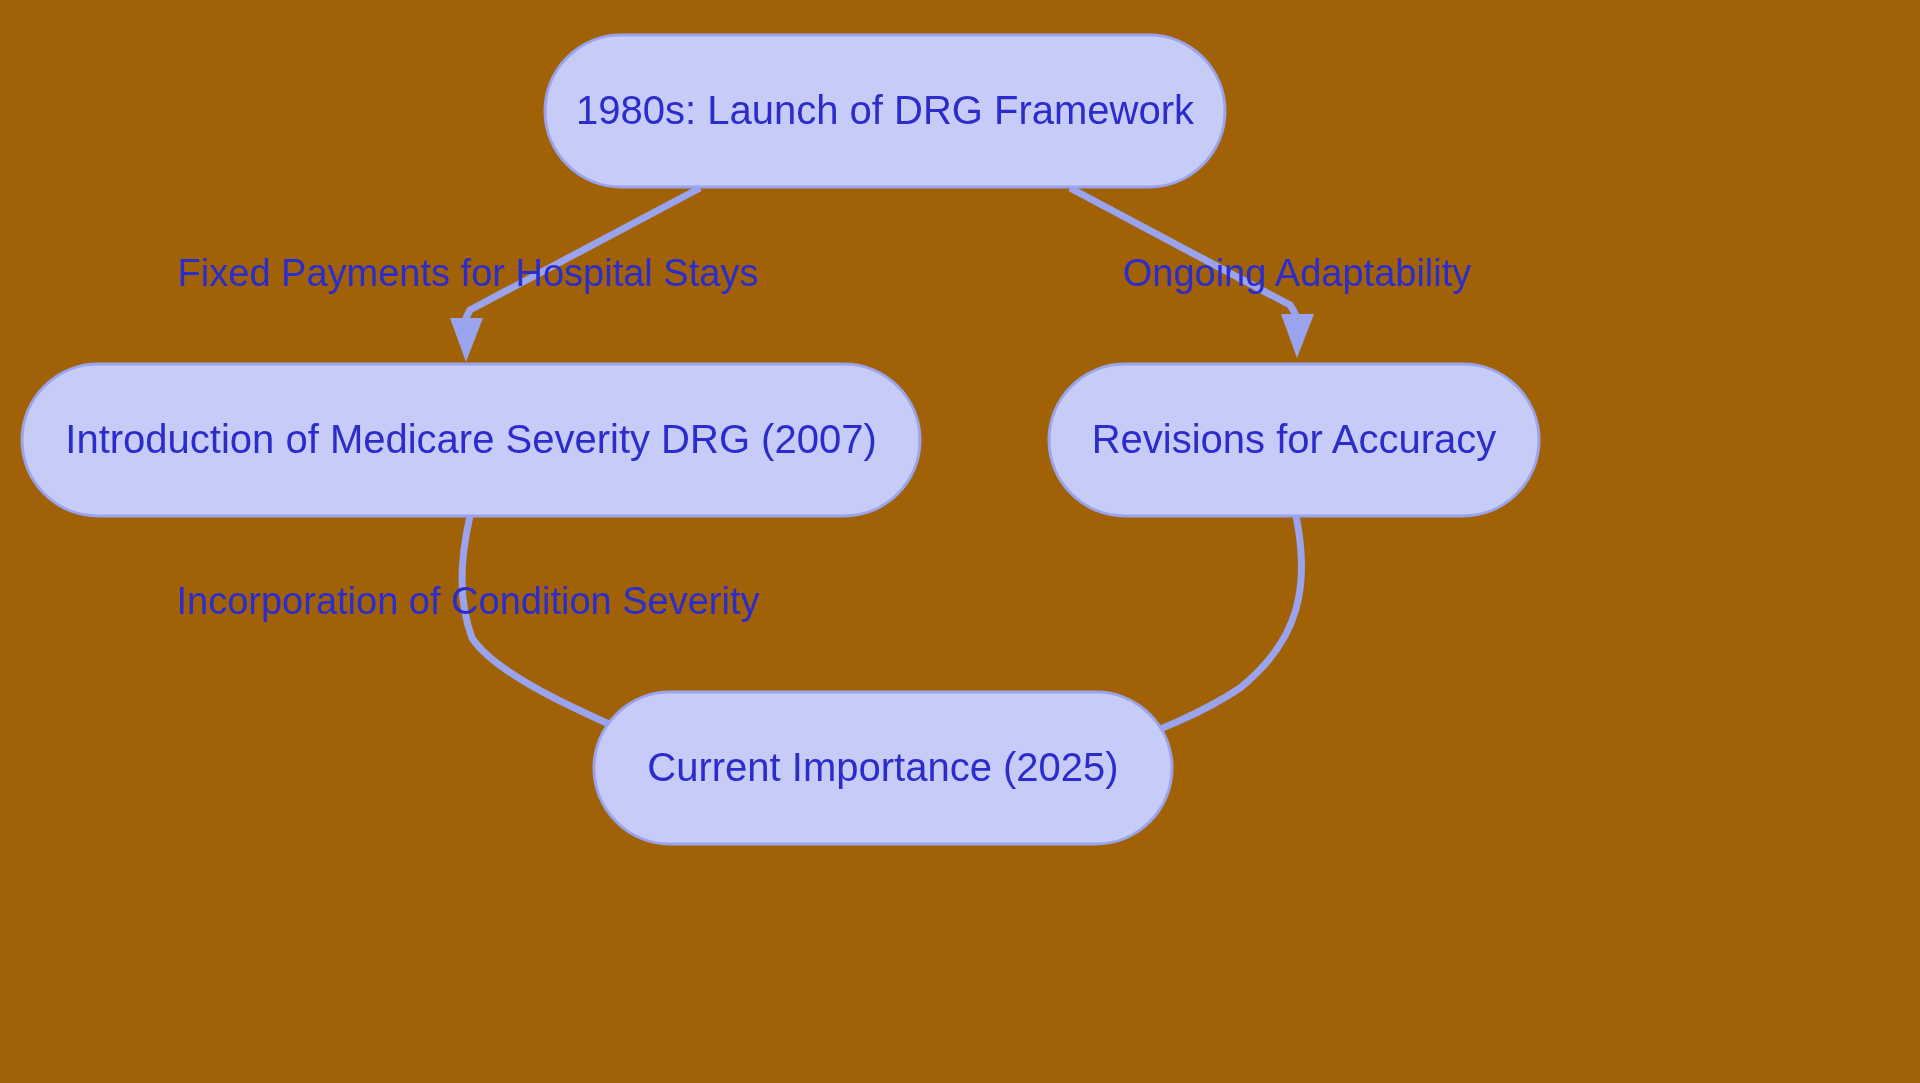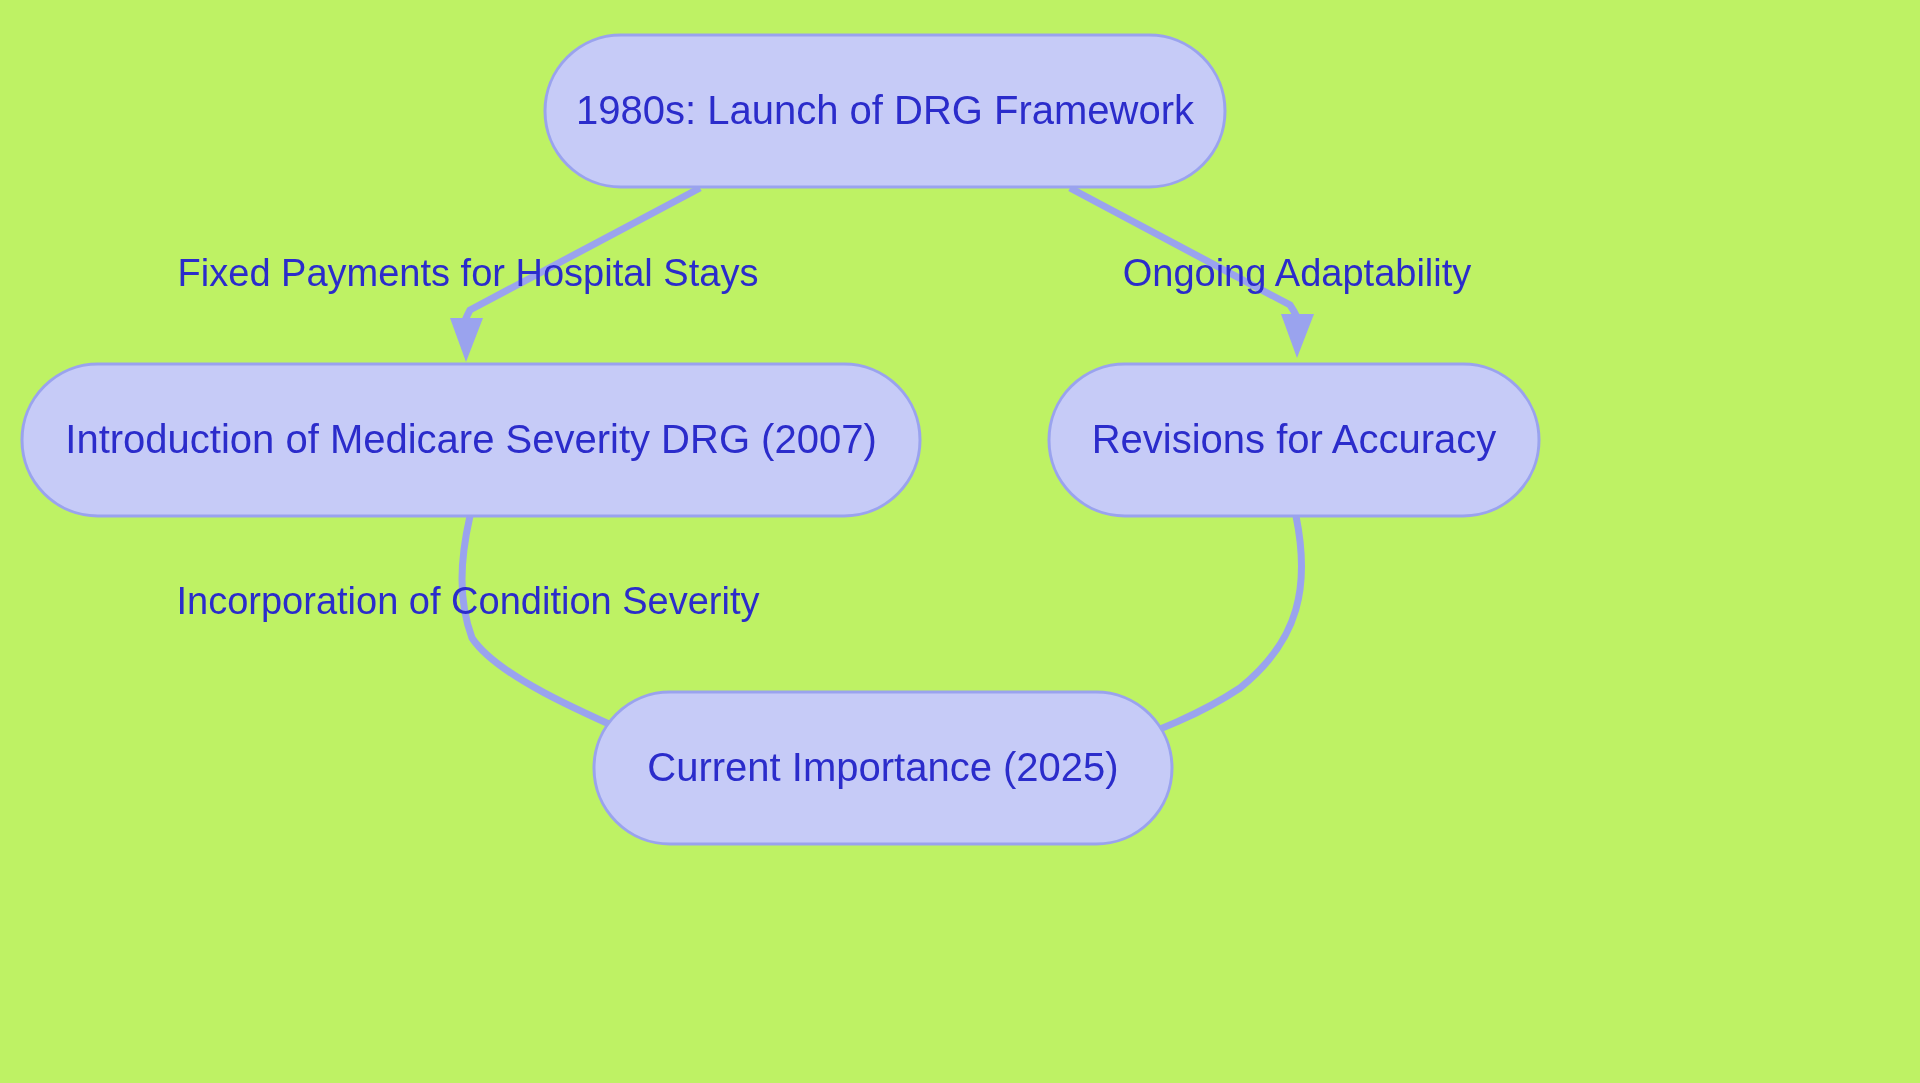--- a/index.html
+++ b/index.html
@@ -10,21 +10,21 @@
   body {
     width: 1920px;
     height: 1083px;
     font-family: "Liberation Sans", sans-serif;
     overflow: hidden;
   }
   #diagram-root {
     position: relative;
     width: 1920px;
     height: 1083px;
-    background: #bef264;
+    background: #a16207;
   }
   svg#flow-svg {
     position: absolute;
     top: 0;
     left: 0;
     width: 1920px;
     height: 1083px;
   }
   .node-rect {
     fill: #c6cbf7;

